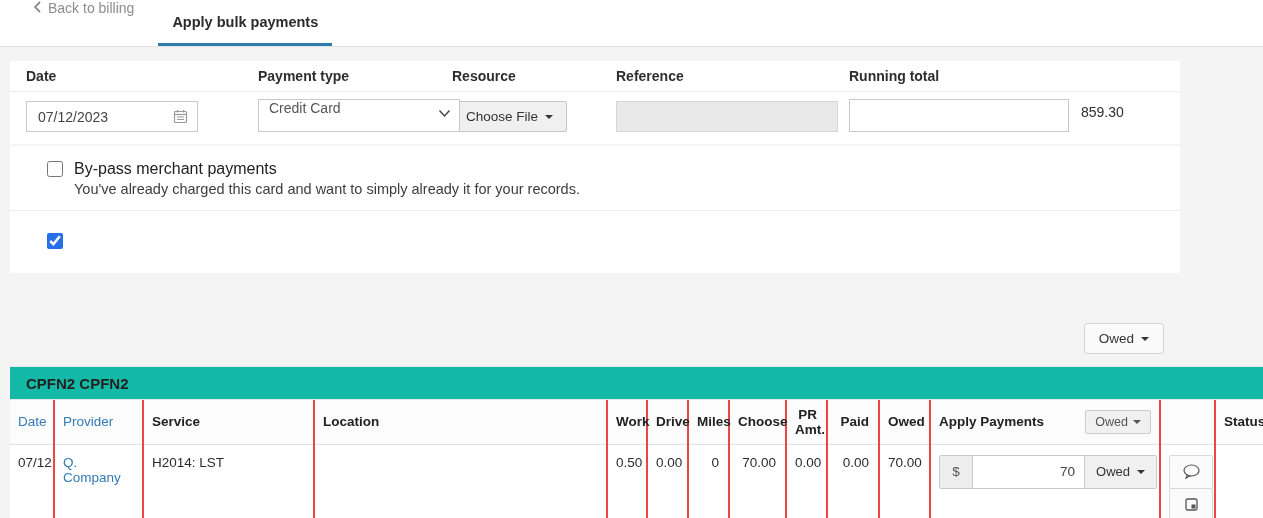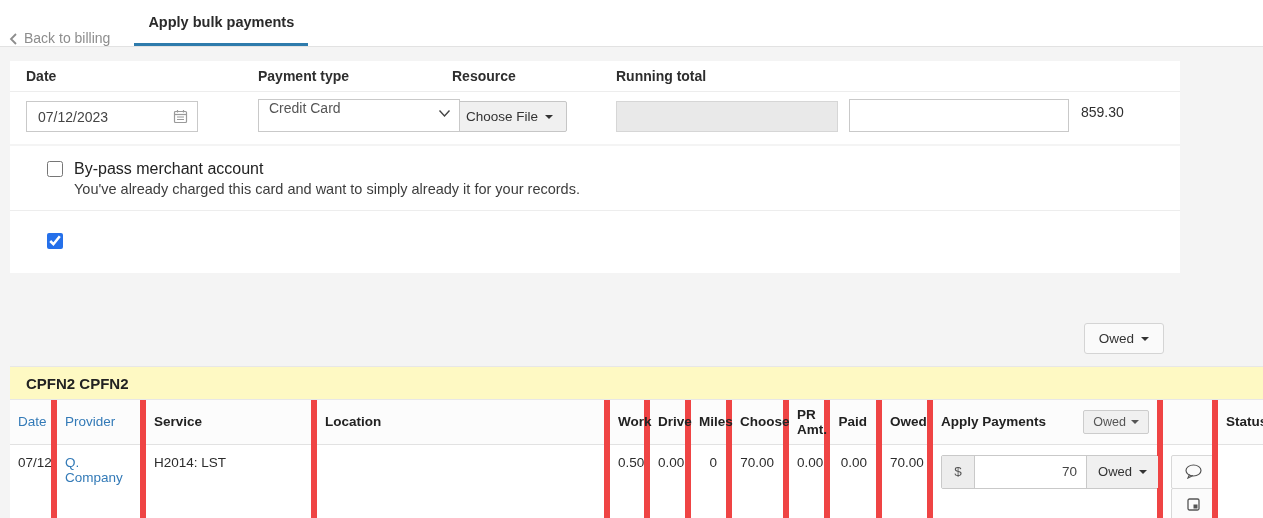--- a/index.html
+++ b/index.html
@@ -12,22 +12,22 @@
   }
   
   .topbar {
     height: 47px;
     background: #fff;
     border-bottom: 1px solid #e2e2e2;
     display: flex;
     align-items: stretch;
   }
   .back-link {
-    display: flex; align-items: flex-end;
-    padding: 0 10px 0 8px;
+    display: flex; align-items: flex-start;
+    padding: 0 10px 0 32px;
     color: #8d8d8d; cursor: pointer; font-size: 14px;
   }
   .back-link svg { margin-right: 6px; }
   .tab-active {
     display: flex; align-items: center;
     margin-left: 14px; padding: 0 14px;
     font-weight: 700; color: #2b2b2b; font-size: 14.5px;
     border-bottom: 3px solid #2e7bac;
     cursor: pointer;
   }
@@ -96,26 +96,26 @@
     display: inline-flex; align-items: center;
   }
   .caret {
     display: inline-block; width: 0; height: 0;
     border-left: 4px solid transparent; border-right: 4px solid transparent;
     border-top: 4px solid #333; margin-left: 7px;
   }
   
   .client-section { margin-top: 12px; width: 1253px; overflow: hidden; }
   .section-title {
-    height: 34px; background: #fef9c3; border-top: 1px solid #e7e7e7; border-bottom: 1px solid #e7e7e7;
+    height: 34px; background: #14b8a6; border-top: 1px solid #e7e7e7; border-bottom: 1px solid #e7e7e7;
     display: flex; align-items: center; padding-left: 16px;
     font-weight: 700; font-size: 15px; color: #222;
   }
   table.grid { border-collapse: collapse; table-layout: fixed; width: 1280px; background: #fff; }
-  table.grid th, table.grid td { border-left: 6px solid #ef4444; }
+  table.grid th, table.grid td { border-left: 2px solid #ef4444; }
   table.grid th:first-child, table.grid td:first-child { border-left: 0; }
   table.grid thead th {
     height: 44px; background: #fcfcfc; border-bottom: 1px solid #e2e2e2;
     font-size: 13.5px; font-weight: 700; color: #222;
     padding: 4px 8px; text-align: left; vertical-align: middle;
   }
   table.grid thead th.link-h { color: #337ab7; font-weight: 400; }
   table.grid thead th.num, table.grid td.num { text-align: right; }
   table.grid thead th.num { padding-right: 9px; }
   table.grid td {
@@ -172,20 +172,21 @@
   </div>
 </div>
 
 <div class="main">
 
   <div class="panel">
     <div class="form-cols form-head">
       <div class="c-date">Date</div>
       <div class="c-ptype">Payment type</div>
       <div class="c-res">Resource</div>
+      <div class="c-ref">Reference</div>
       <div class="c-total">Running total</div>
     </div>
     <div class="form-cols form-fields">
       <div class="c-date">
         <div class="date-wrap">
           <input type="text" value="07/12/2023" style="">
           <span class="cal">
             <svg width="15" height="15" viewBox="0 0 15 15">
                 <rect x="1.5" y="2.5" width="12" height="11" rx="1" fill="none" stroke="#9a9a9a" stroke-width="1.2"></rect>
                 <line x1="1.5" y1="5.5" x2="13.5" y2="5.5" stroke="#9a9a9a" stroke-width="1.2"></line>
@@ -224,21 +225,21 @@
       <div class="c-total">
         <div class="running-total-value">859.30</div>
       </div>
     </div>
   </div>
 
   <div class="panel" style="margin-top:2px;">
     <div class="opt-section">
       <div class="opt-line">
         <input type="checkbox" style="">
-        <span class="opt-label">By-pass merchant account</span>
+        <span class="opt-label">By-pass merchant payments</span>
       </div>
       <div class="opt-desc">You've already charged this card and want to simply already it for your records.</div>
     </div>
     <div class="opt-section opt-email">
       <div class="opt-line">
         <input type="checkbox" checked="" style="">
       </div>
     </div>
   </div>
 

